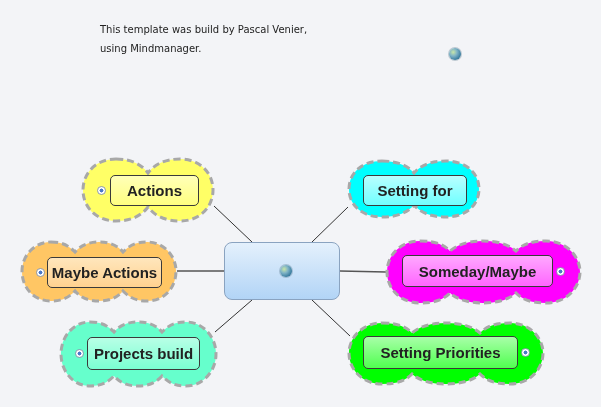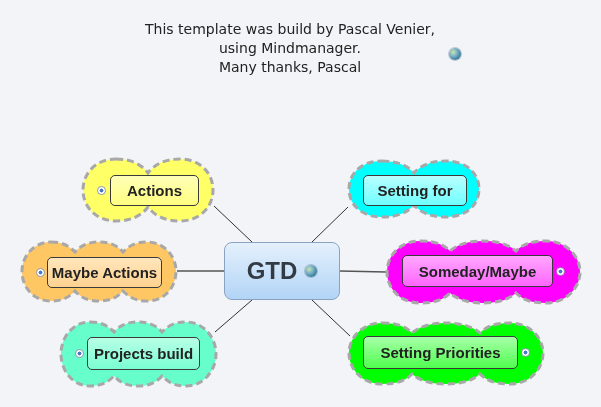--- a/index.html
+++ b/index.html
@@ -4,21 +4,21 @@
   <style>
     html, body { margin: 0; padding: 0; }
     body {
       width: 601px; height: 407px; overflow: hidden;
       background: #f3f4f7;
       font-family: "DejaVu Sans", sans-serif;
       position: relative;
     }
     .credit {
       position: absolute; left: 100px; top: 20px; width: 380px;
-      text-align: center; font-size: 14px; line-height: 19px; color: #222;
+      text-align: left; font-size: 10px; line-height: 19px; color: #222;
       font-family: "DejaVu Sans", sans-serif;
     }
     .credit div { white-space: nowrap; }
     .globe {
       position: absolute; width: 12px; height: 12px; border-radius: 50%;
       background: radial-gradient(circle at 35% 35%, #c8e6a8 0%, #7fb3c6 35%, #3d7fa0 70%, #2a5670 100%);
       box-shadow: 0 0 0 1px rgba(90,120,140,0.35);
     }
     svg.links { position: absolute; left: 0; top: 0; }
     .cloud { position: absolute; }
@@ -43,21 +43,20 @@
       background: radial-gradient(circle, #4a78c8 0 35%, #fff 45% 100%);
       border: 1px solid #8c9ab0;
     }
   </style>
 </head>
 <body>
 
 <div class="credit">
   <div>This template was build by Pascal Venier,</div>
   <div>using Mindmanager.</div>
-  <div>Many thanks, Pascal</div>
 </div>
 <span class="globe" style="left:449px; top:48px;"></span>
 
 <svg class="links" width="601" height="407">
   <line x1="214" y1="206" x2="252" y2="242" stroke="#333" stroke-width="1"></line>
   <line x1="177" y1="271" x2="224" y2="271" stroke="#555" stroke-width="1.5"></line>
   <line x1="215" y1="332" x2="252" y2="300" stroke="#333" stroke-width="1"></line>
   <line x1="348" y1="207" x2="312" y2="242" stroke="#333" stroke-width="1"></line>
   <line x1="340" y1="271" x2="386" y2="272" stroke="#555" stroke-width="1.5"></line>
   <line x1="350" y1="336" x2="312" y2="300" stroke="#333" stroke-width="1"></line>
@@ -104,15 +103,14 @@
 
 <svg class="cloud" style="left:346px; top:319px;" width="200" height="69">
   <path d="M36,4 C52,4 60,8 66,14 C74,7 86,4 100,4 C114,4 126,7 134,14 C140,8 148,4 164,4 C184,4 197,19 197,34 C197,50 184,65 164,65 C148,65 140,61 134,55 C126,62 114,65 100,65 C86,65 74,62 66,55 C60,61 52,65 36,65 C16,65 3,50 3,34 C3,19 16,4 36,4 Z" fill="#00ff00" stroke="#a8a8a8" stroke-width="3" stroke-dasharray="7,4"></path>
 </svg>
 <div class="topic" style="left:363px; top:336px; width:155px; height:33px; background:linear-gradient(#a8ffa8,#50ff50);">
   <span>Setting Priorities</span>
 </div>
 <span class="expander" style="left:521px; top:348px;"></span>
 
 <div class="central">
-  <span>GTD</span>
   <span class="globe"></span>
 </div>
 
 </body></html>

